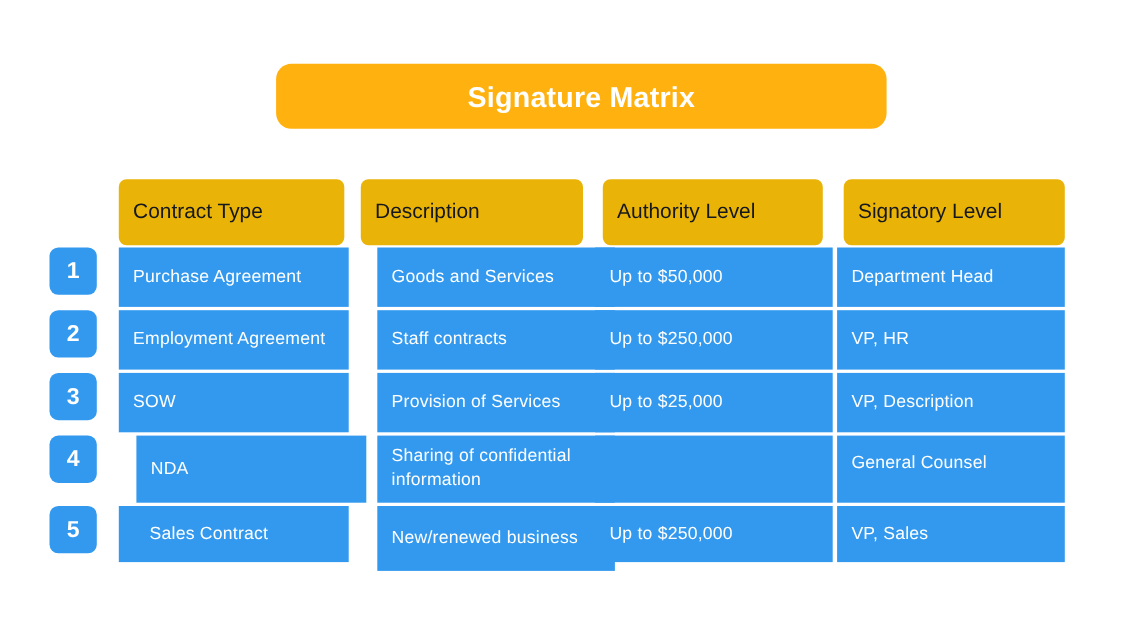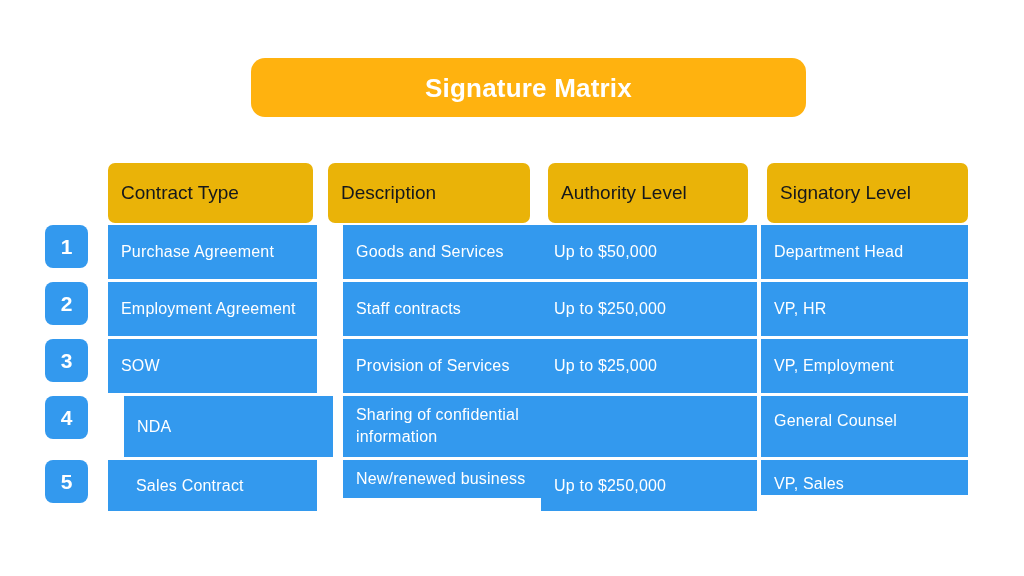--- a/index.html
+++ b/index.html
@@ -216,21 +216,21 @@
       <div class="body-cell bc0">
         <span>SOW</span>
       </div>
       <div class="body-cell bc1">
         <span>Provision of Services</span>
       </div>
       <div class="body-cell bc2">
         <span>Up to $25,000</span>
       </div>
       <div class="body-cell bc3">
-        <span>VP, Employment</span>
+        <span>VP, Description</span>
       </div>
     </div>
 
     <div class="body-row" style="top:171px; height:61px;">
       <div class="body-cell bc0" style="height:61px;margin-left:16px;">
         <span>NDA</span>
       </div>
       <div class="body-cell bc1 topalign" style="height:61px; ">
         <span>Sharing of confidential information</span>
       </div>
@@ -239,25 +239,25 @@
       </div>
       <div class="body-cell bc3 topalign" style="height:61px; padding-top:14px;">
         <span>General Counsel</span>
       </div>
     </div>
 
     <div class="body-row" style="top:235px; height:51px;">
       <div class="body-cell bc0" style="height:51px;padding-left:28px;">
         <span>Sales Contract</span>
       </div>
-      <div class="body-cell bc1" style="height:38px;">
+      <div class="body-cell bc1" style="height:59px;">
         <span>New/renewed business</span>
       </div>
       <div class="body-cell bc2" style="height:51px;">
         <span>Up to $250,000</span>
       </div>
-      <div class="body-cell bc3" style="height:35px;align-items:flex-end;">
+      <div class="body-cell bc3" style="height:51px;">
         <span>VP, Sales</span>
       </div>
     </div>
 
   </div>
 </div>
 
 </body></html>

